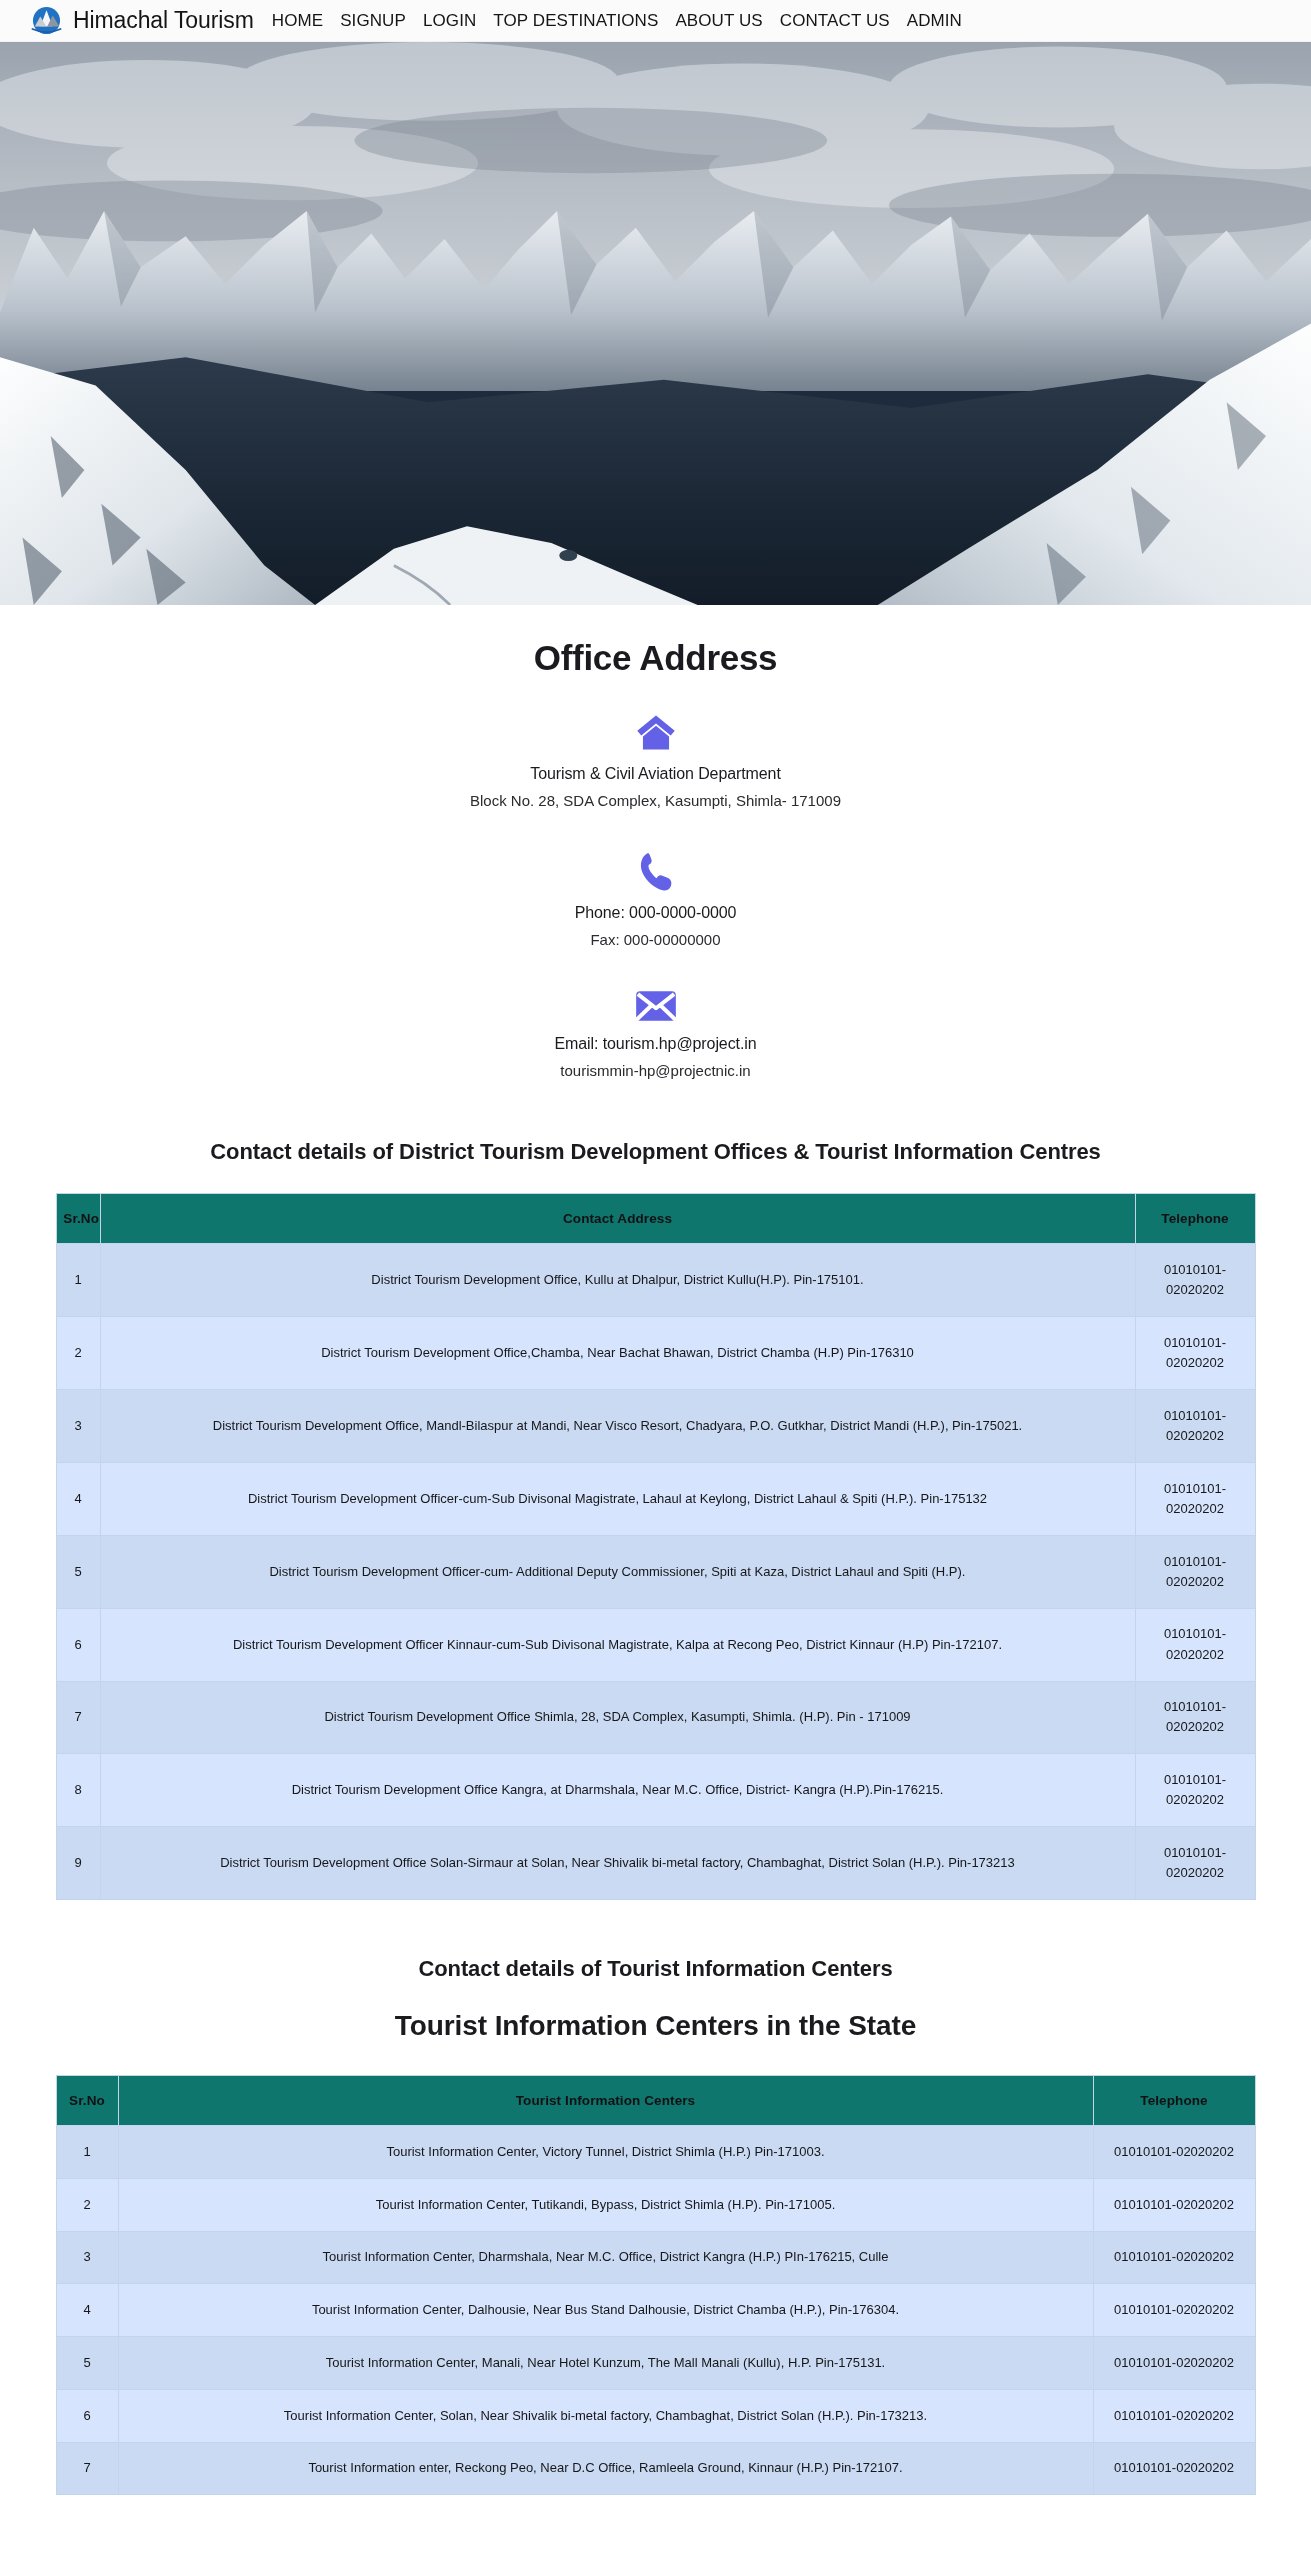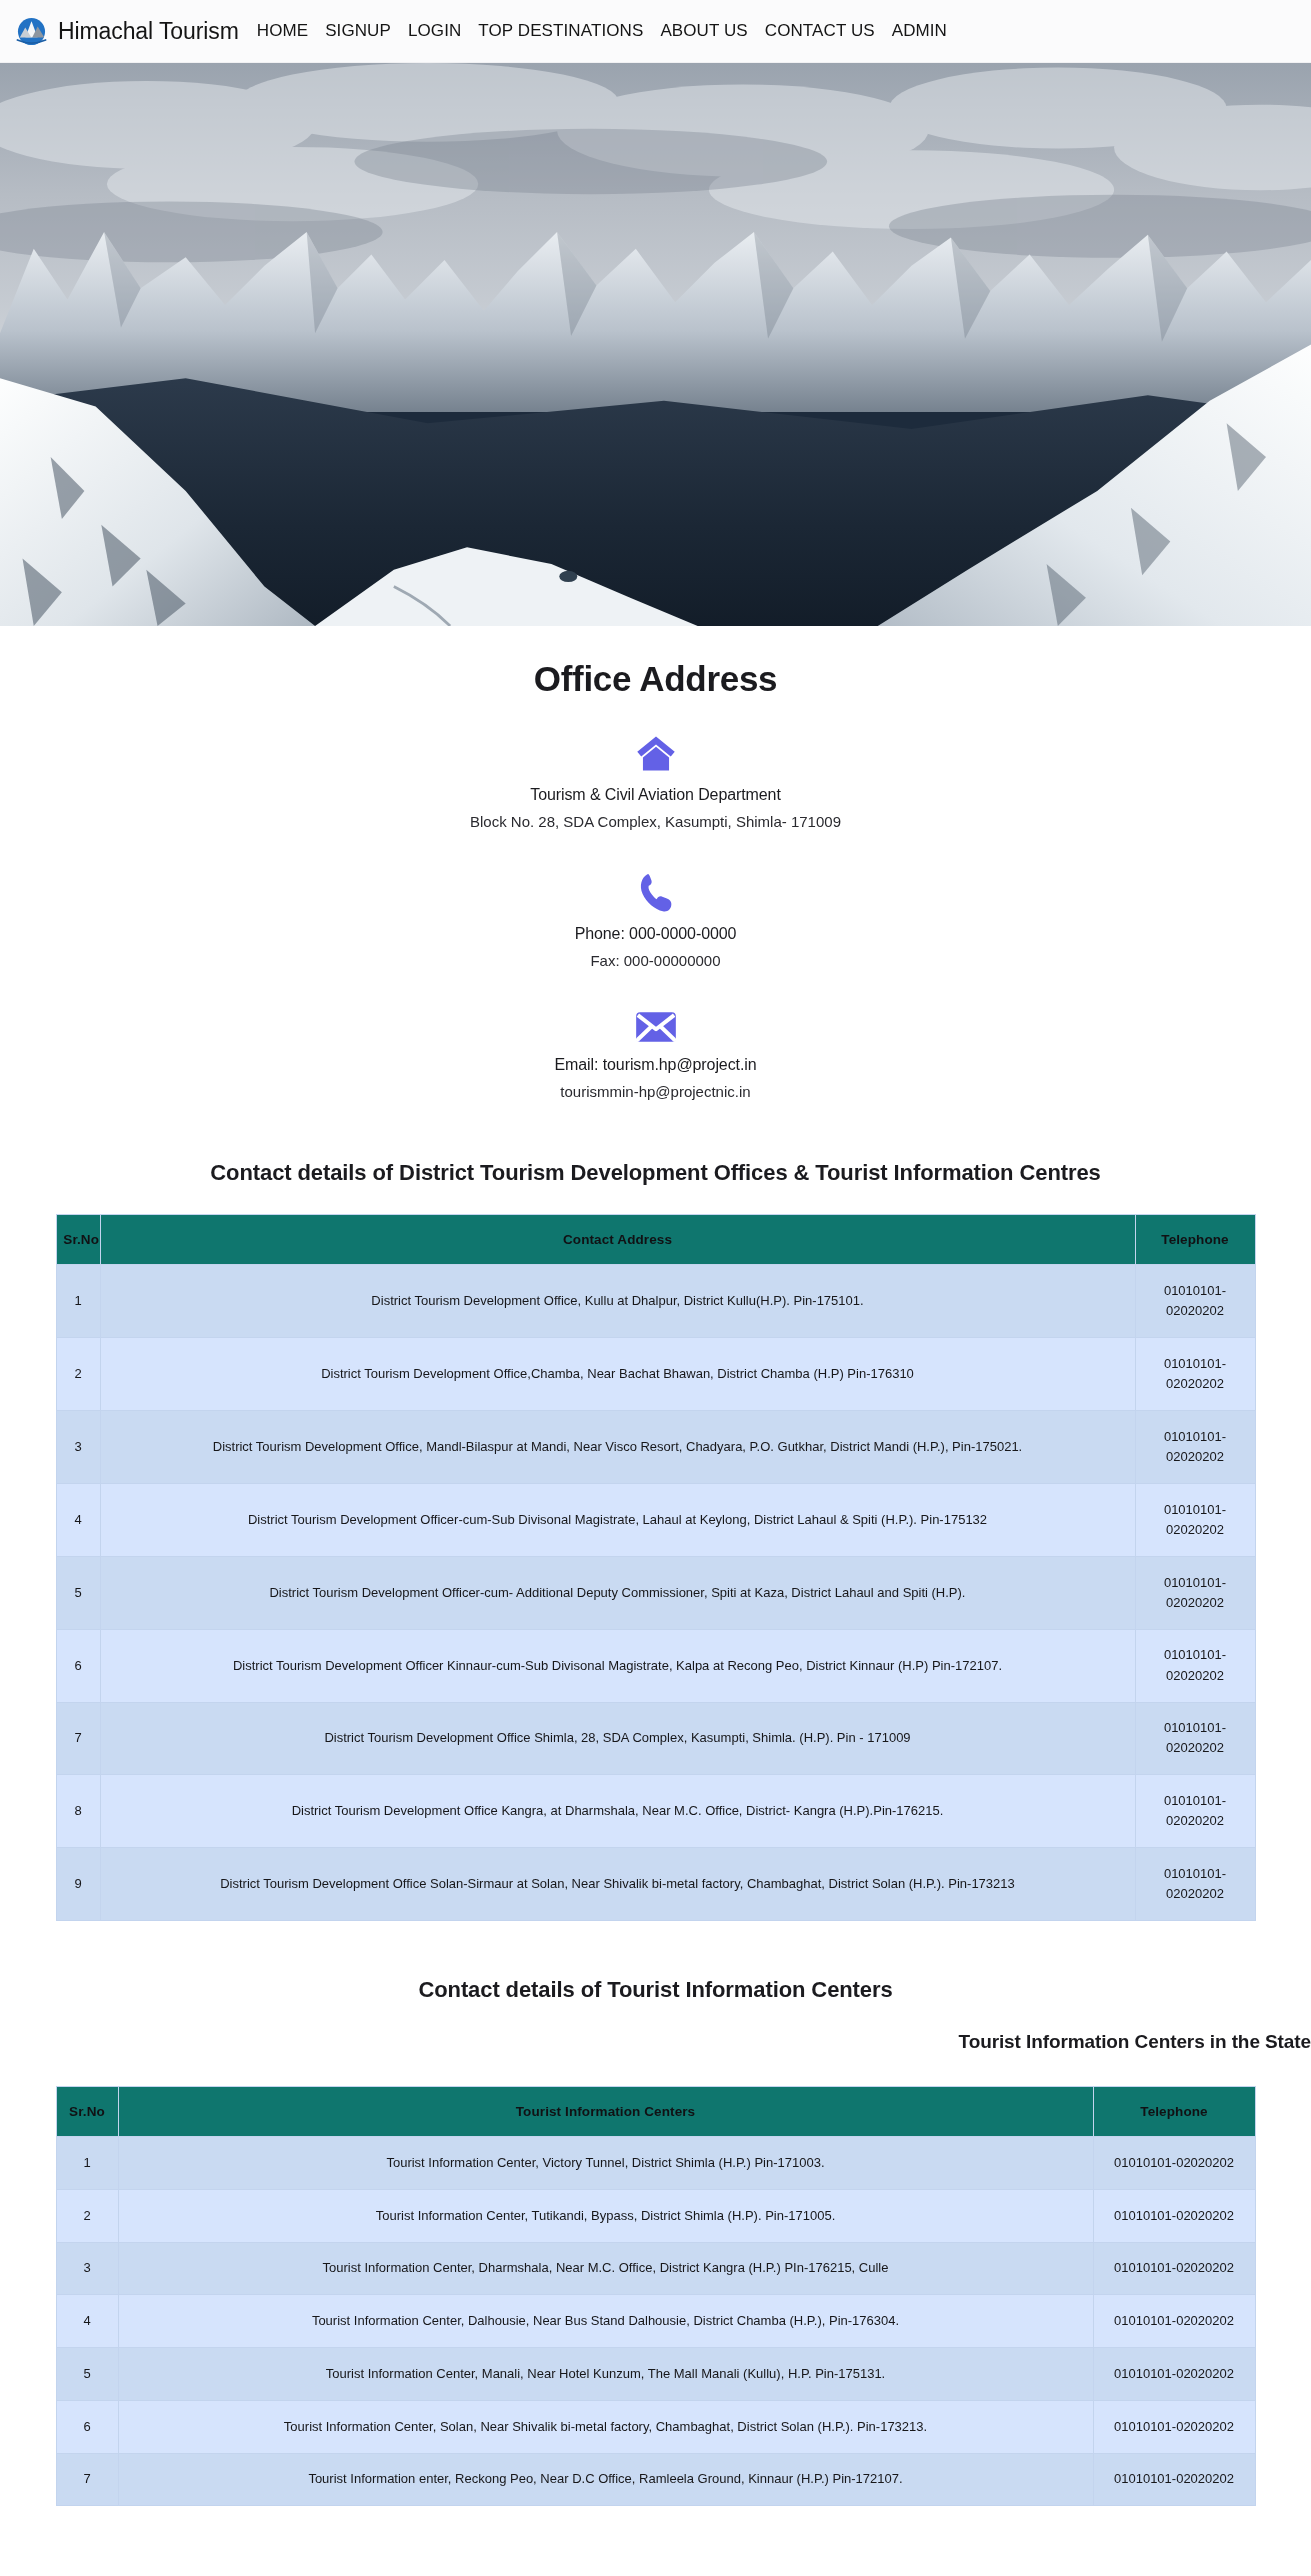--- a/index.html
+++ b/index.html
@@ -8,25 +8,25 @@
   html, body {
     width: 1311px;
     background: #ffffff;
     font-family: "Liberation Sans", sans-serif;
     -webkit-font-smoothing: antialiased;
   }
 
   
   .navbar {
     width: 1311px;
-    height: 63px;
+    height: 42px;
     background: #fbfbfc;
     display: flex;
     align-items: center;
-    padding-left: 14px;
+    padding-left: 29px;
     border-bottom: 0.6px solid #f1f1f3;
   }
   .brand {
     display: flex;
     align-items: center;
     gap: 9px;
     text-decoration: none;
   }
   .brand-logo {
     width: 35px;
@@ -112,22 +112,22 @@
 
   .section-heading {
     text-align: center;
     font-size: 22px;
     font-weight: 700;
     color: #1b1b1f;
     letter-spacing: -0.1px;
     margin: 56px 0 28px 0;
   }
   .section-subheading {
-    text-align: right;
-    font-size: 19px;
+    text-align: center;
+    font-size: 28px;
     font-weight: 700;
     color: #1b1b1f;
     letter-spacing: -0.1px;
     margin: 28px 0 33px 0;
   }
 
   
   .table-wrap {
     width: 1200px;
     margin: 0 auto;

